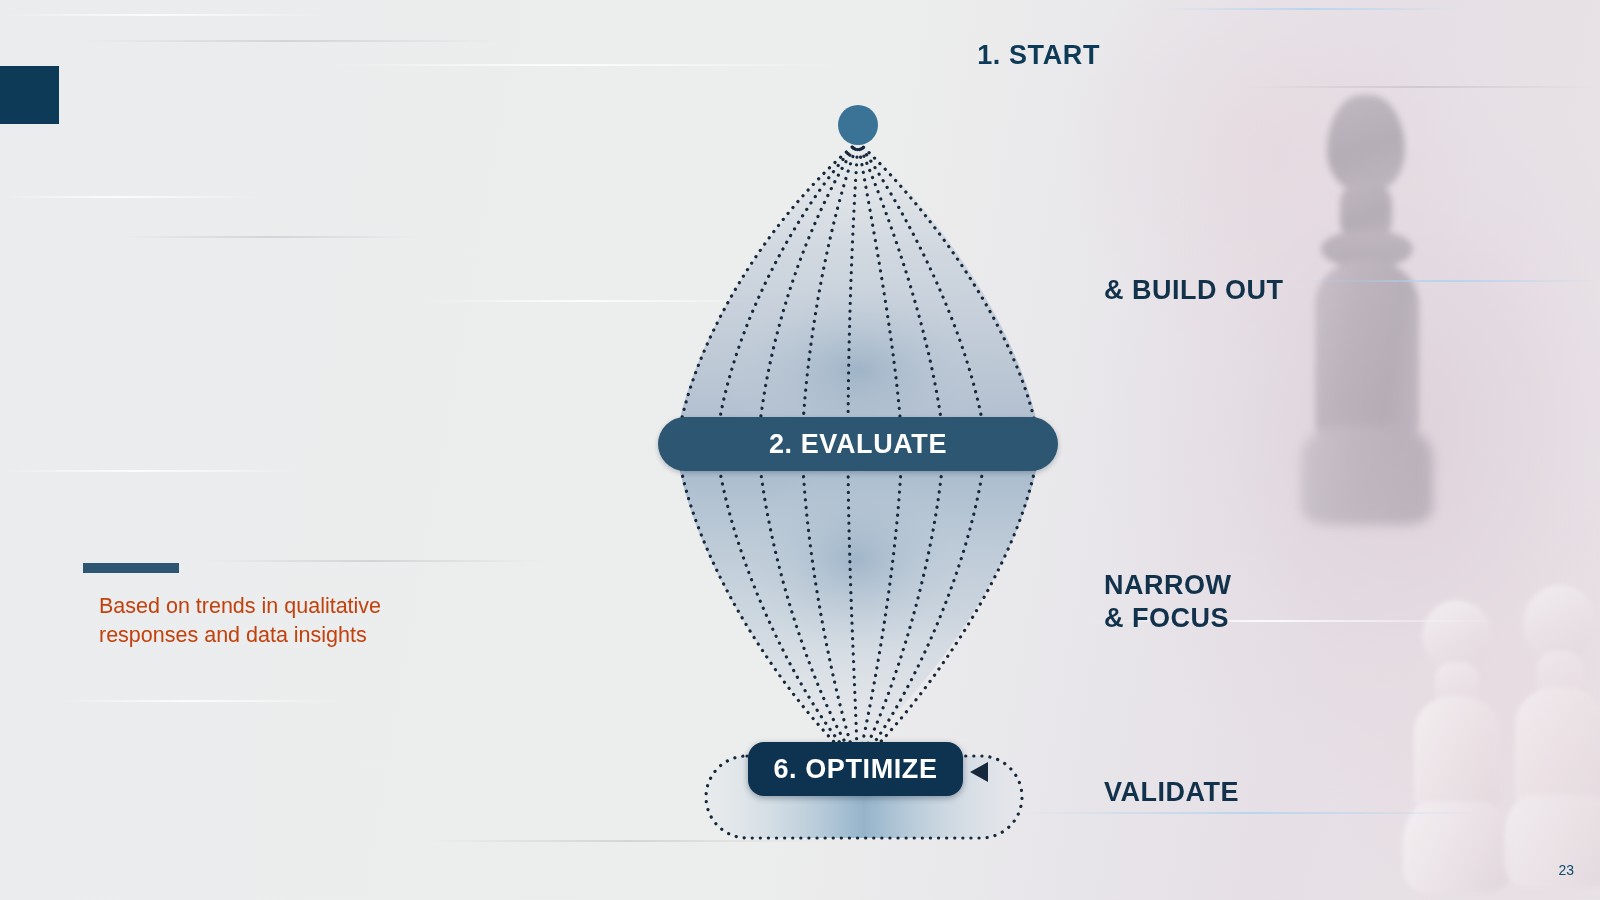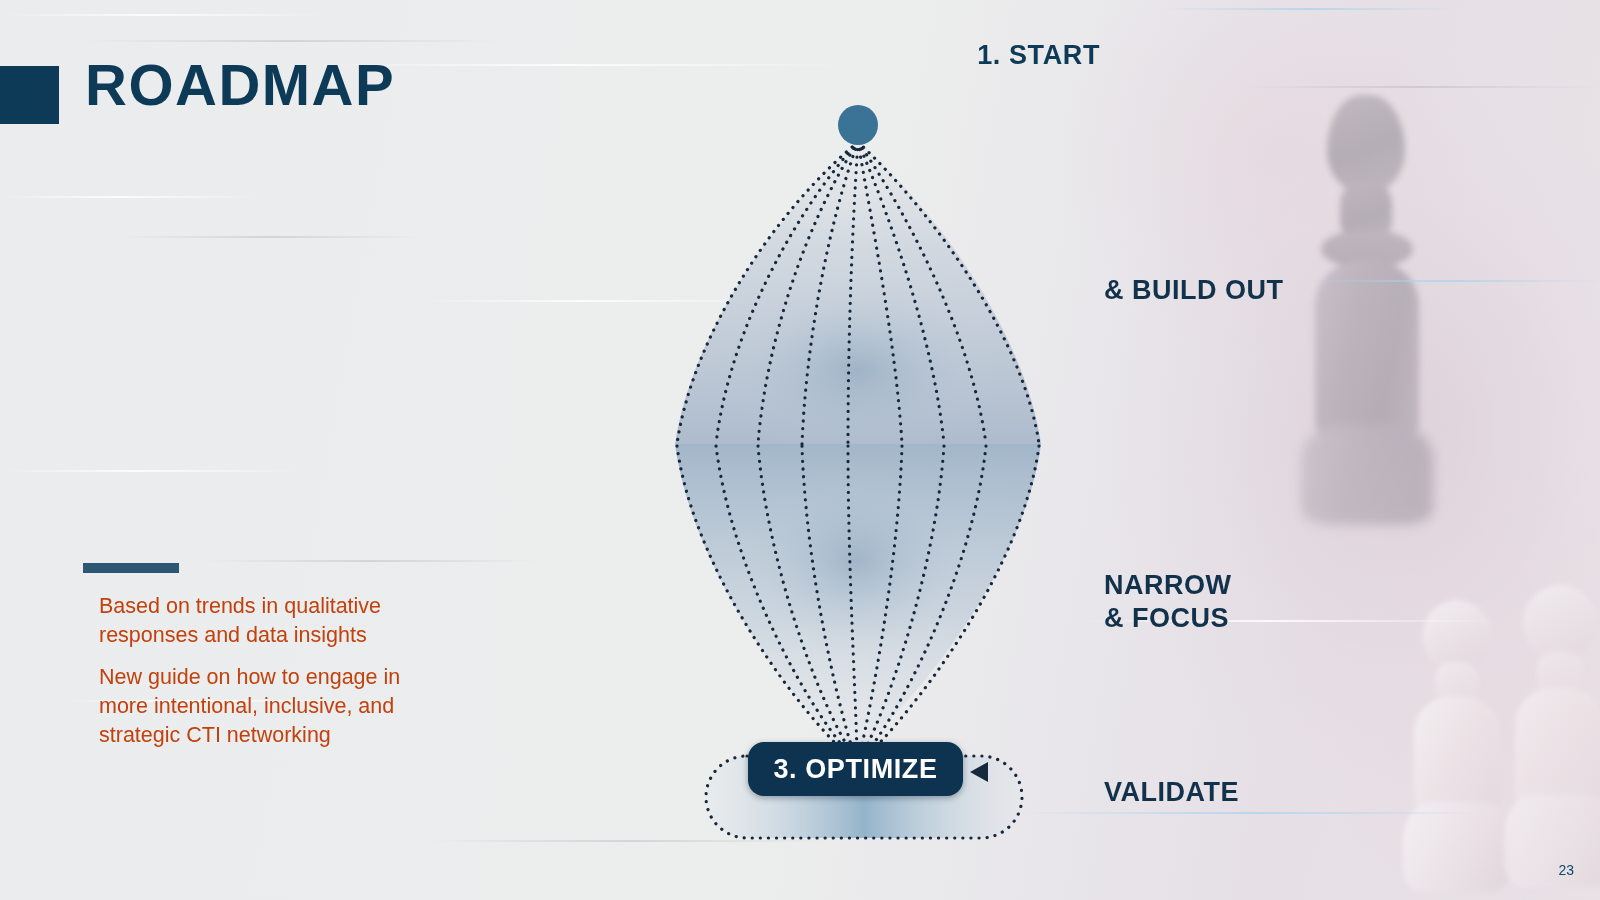--- a/index.html
+++ b/index.html
@@ -248,26 +248,24 @@
   <div class="streak" style="left:420px; top:300px; width:360px;"></div>
   <div class="streak blue" style="left:1300px;top:280px; width:300px;"></div>
   <div class="streak" style="left:0;    top:470px; width:300px;"></div>
   <div class="streak dark" style="left:200px; top:560px; width:340px;"></div>
   <div class="streak" style="left:1080px;top:620px; width:420px;"></div>
   <div class="streak blue" style="left:1020px;top:812px; width:460px;"></div>
   <div class="streak" style="left:60px;  top:700px; width:280px;"></div>
   <div class="streak dark" style="left:430px; top:840px; width:400px;"></div>
 
   <div class="title-square"></div>
-  <div class="slide-title">ROADMAP</div>
 
   <div class="divider"></div>
   <div class="body-copy">
     <p>Based on trends in qualitative responses and data insights</p>
-    <p>New guide on how to engage in more intentional, inclusive, and strategic CTI networking</p>
   </div>
 
   <div class="diagram">
 
     <svg width="480" height="820" viewBox="0 0 480 820">
       <defs>
         <linearGradient id="lensTop" x1="0" y1="0" x2="0" y2="1">
           <stop offset="0%" stop-color="#c8d2dc" stop-opacity="0.05"></stop>
           <stop offset="35%" stop-color="#bcc8d6" stop-opacity="0.55"></stop>
           <stop offset="100%" stop-color="#aab9cb" stop-opacity="0.95"></stop>
@@ -326,23 +324,26 @@
       <rect x="86" y="716" width="316" height="82" rx="41" ry="41" fill="url(#loopFill)"></rect>
       <rect x="86" y="716" width="316" height="82" rx="41" ry="41" fill="none" stroke="#16283c" stroke-width="3.2" stroke-linecap="round" stroke-dasharray="0.1 8"></rect>
 
       <polygon points="368,722 368,742 350,732" fill="#16283c"></polygon>
 
       <circle cx="238" cy="85" r="20" fill="#3b7396"></circle>
     </svg>
 
     <div class="step-label-start">1. START</div>
 
+    <div class="bar bar-evaluate">
+      <span>2. EVALUATE</span>
+    </div>
 
     <div class="bar bar-optimize">
-      <span>3. OPTIMIZE</span>
+      <span>6. OPTIMIZE</span>
     </div>
   </div>
 
   <div class="stage-label stage-broaden">
     <div>&amp; BUILD OUT</div>
   </div>
   <div class="stage-label stage-narrow">
     <div>NARROW</div>
     <div>&amp; FOCUS</div>
   </div>

